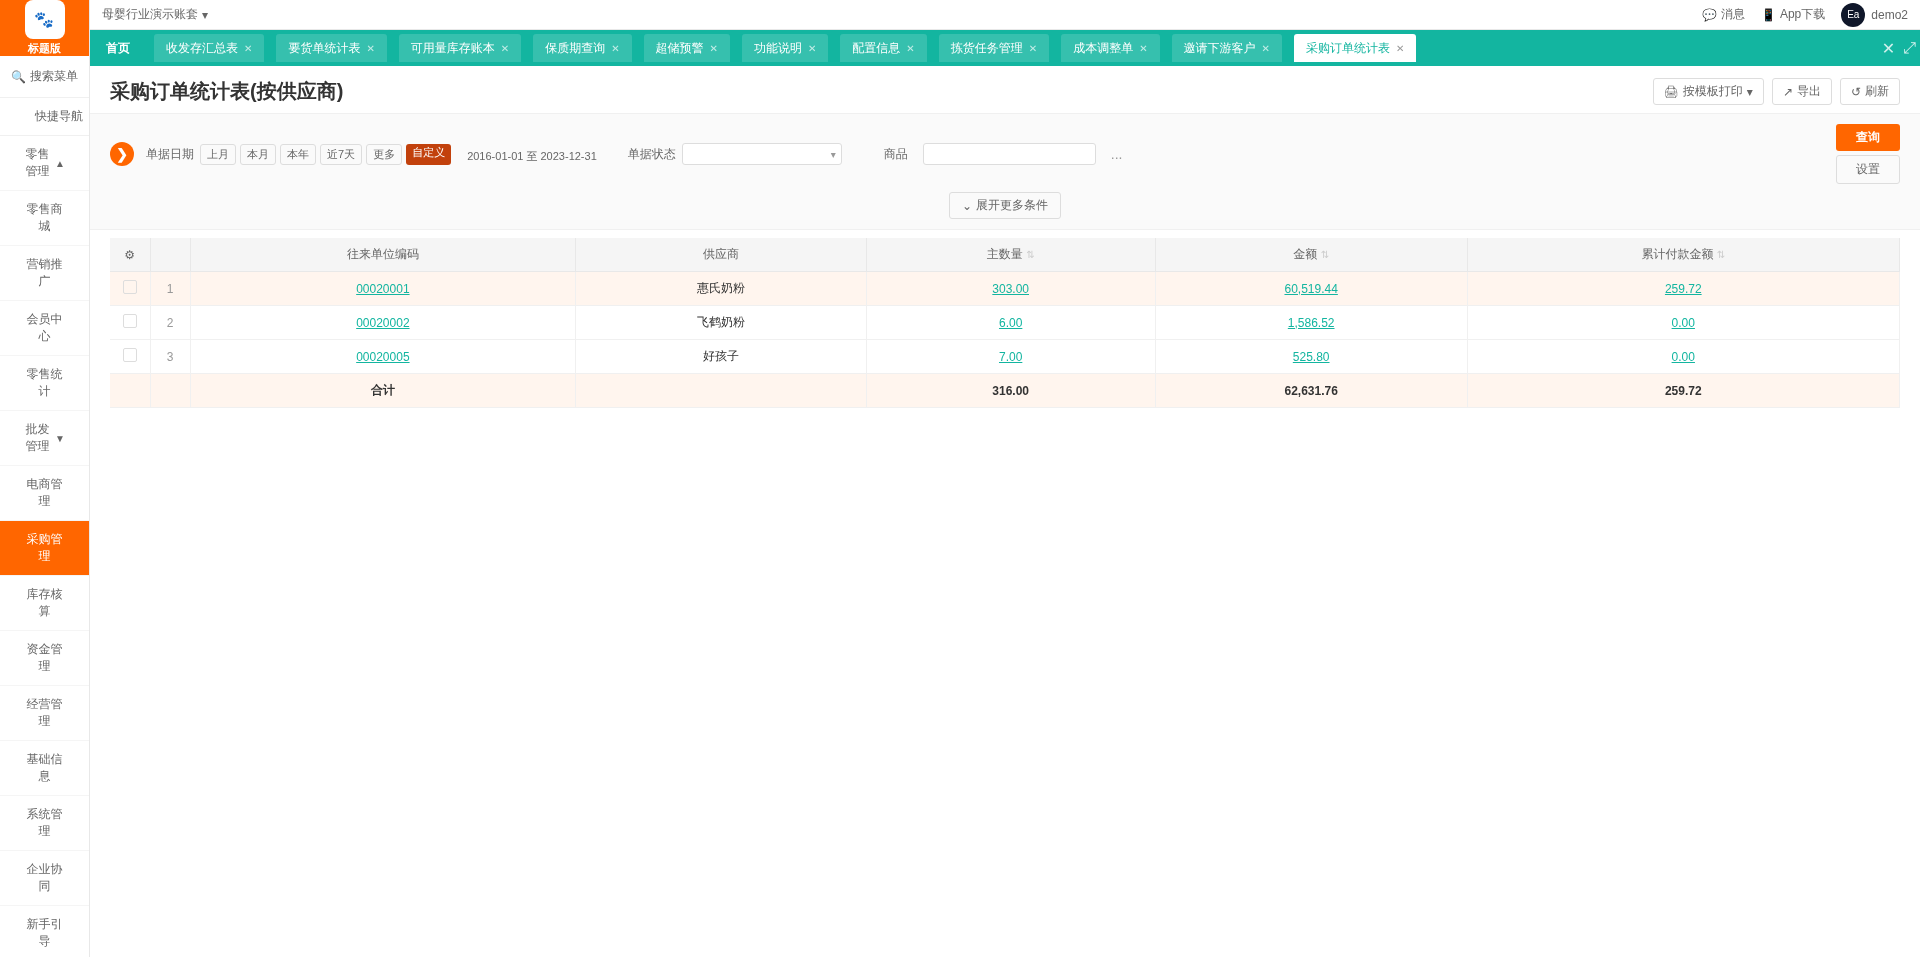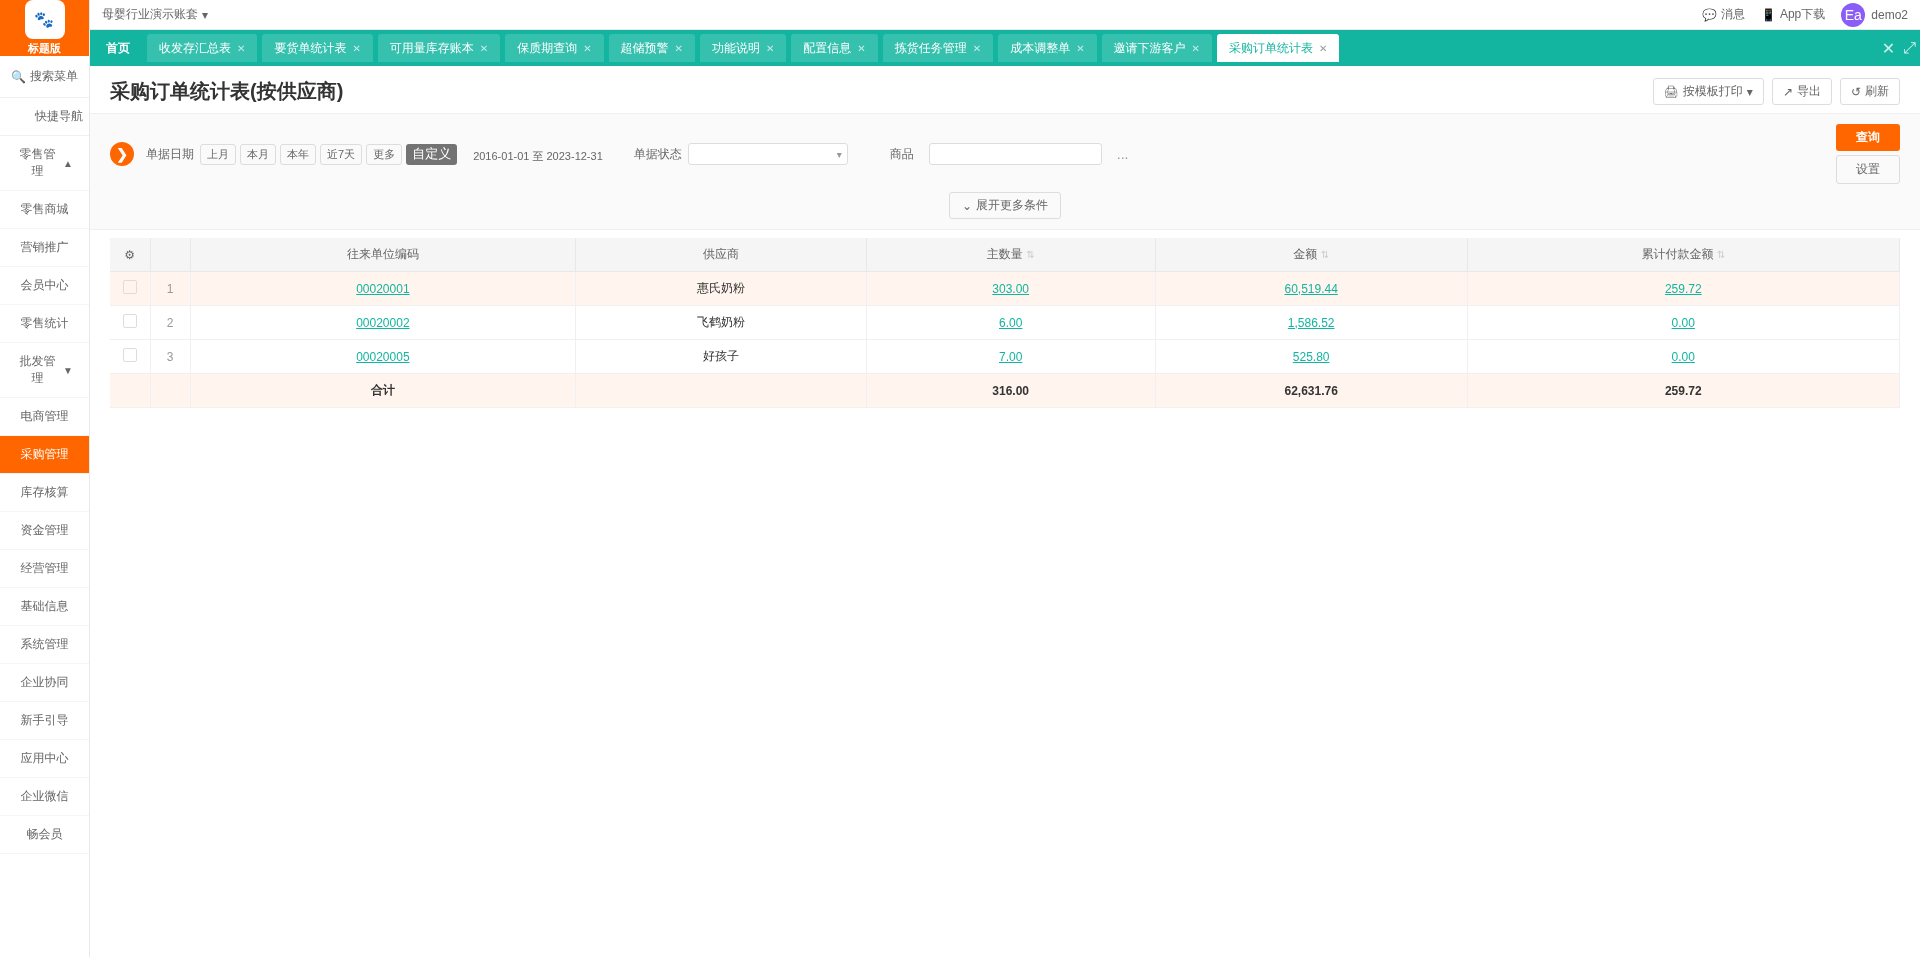--- a/index.html
+++ b/index.html
@@ -7,40 +7,40 @@
 
     
     .sidebar { width: 90px; background: #fff; border-right: 1px solid #e8e8e8; display: flex; flex-direction: column; height: 957px; flex-shrink: 0; }
     .sidebar-logo { height: 56px; background: #ff6600; display: flex; align-items: center; justify-content: center; flex-direction: column; }
     .sidebar-logo-text { color: #fff; font-size: 11px; font-weight: bold; }
     .sidebar-search { padding: 8px 6px; border-bottom: 1px solid #f0f0f0; }
     .sidebar-search-btn { width: 100%; background: none; border: none; cursor: pointer; color: #666; font-size: 12px; display: flex; align-items: center; justify-content: center; gap: 4px; padding: 4px 0; }
     .sidebar-quick-nav { padding: 6px; border-bottom: 1px solid #f0f0f0; }
     .sidebar-quick-nav-btn { width: 100%; background: none; border: none; cursor: pointer; color: #666; font-size: 12px; padding: 4px 0; text-align: right; }
     .sidebar-menu { flex: 1; overflow-y: auto; }
-    .sidebar-item { padding: 10px 16px; text-align: center; cursor: pointer; font-size: 12px; color: #666; border-bottom: 1px solid #f5f5f5; display: flex; align-items: center; justify-content: center; gap: 4px; }
+    .sidebar-item { padding: 10px 24px; text-align: center; cursor: pointer; font-size: 12px; color: #666; border-bottom: 1px solid #f5f5f5; display: flex; align-items: center; justify-content: center; gap: 4px; }
     .sidebar-item.active { background: #ff6600; color: #fff; }
     .sidebar-item.has-arrow { justify-content: center; }
     .arrow-icon { font-size: 10px; }
 
     
     .main-area { flex: 1; display: flex; flex-direction: column; height: 957px; overflow: hidden; }
 
     
     .topbar { height: 30px; background: #fff; border-bottom: 1px solid #e8e8e8; display: flex; align-items: center; padding: 0 12px; justify-content: space-between; }
     .topbar-left { display: flex; align-items: center; gap: 6px; font-size: 12px; color: #666; }
     .topbar-dropdown { display: flex; align-items: center; gap: 4px; cursor: pointer; }
     .topbar-right { display: flex; align-items: center; gap: 16px; font-size: 12px; color: #666; }
     .topbar-user { display: flex; align-items: center; gap: 6px; cursor: pointer; }
-    .user-avatar { width: 24px; height: 24px; border-radius: 50%; background: #8b5cf6; display: flex; align-items: center; justify-content: center; color: #fff; font-size: 14px; }
+    .user-avatar { width: 24px; height: 24px; border-radius: 50%; background: #0f172a; display: flex; align-items: center; justify-content: center; color: #fff; font-size: 10px; }
     .topbar-msg { display: flex; align-items: center; gap: 4px; cursor: pointer; }
     .topbar-app { display: flex; align-items: center; gap: 4px; cursor: pointer; }
 
     
-    .nav-tabs { height: 36px; background: #13b5a0; display: flex; align-items: center; padding: 0 4px; overflow-x: auto; gap: 5px; }
+    .nav-tabs { height: 36px; background: #13b5a0; display: flex; align-items: center; padding: 0 4px; overflow-x: auto; gap: 12px; }
     .nav-tab { height: 28px; padding: 0 12px; background: rgba(255,255,255,0.15); color: #fff; border-radius: 3px 3px 0 0; display: flex; align-items: center; gap: 6px; cursor: pointer; font-size: 12px; white-space: nowrap; flex-shrink: 0; }
     .nav-tab.active { background: #fff; color: #13b5a0; }
     .nav-tab-home { background: transparent; font-weight: bold; }
     .nav-tab-close { font-size: 10px; color: rgba(255,255,255,0.7); cursor: pointer; }
     .nav-tab.active .nav-tab-close { color: #999; }
     .nav-tabs-actions { margin-left: auto; display: flex; align-items: center; gap: 8px; flex-shrink: 0; }
     .nav-tabs-action-btn { color: #fff; background: none; border: none; cursor: pointer; font-size: 16px; opacity: 0.8; }
 
     
     .page-content { flex: 1; background: #fff; overflow-y: auto; padding: 0; }
@@ -51,21 +51,21 @@
     .btn-export { background: none; border: 1px solid #ddd; border-radius: 3px; padding: 4px 10px; cursor: pointer; font-size: 12px; color: #666; display: flex; align-items: center; gap: 4px; }
     .btn-refresh { background: none; border: 1px solid #ddd; border-radius: 3px; padding: 4px 10px; cursor: pointer; font-size: 12px; color: #666; display: flex; align-items: center; gap: 4px; }
 
     
     .filter-bar { padding: 10px 20px; background: #fafafa; border-bottom: 1px solid #f0f0f0; }
     .filter-row { display: flex; align-items: center; gap: 12px; flex-wrap: wrap; }
     .filter-item { display: flex; align-items: center; gap: 6px; font-size: 12px; }
     .filter-label { color: #666; white-space: nowrap; }
     .filter-date-btns { display: flex; gap: 4px; }
     .filter-date-btn { padding: 2px 6px; border-radius: 3px; background: none; border: 1px solid #ddd; cursor: pointer; font-size: 11px; color: #666; }
-    .custom-date-badge { background: #737373; color: #fff; border-radius: 3px; padding: 1px 6px; font-size: 13px; }
+    .custom-date-badge { background: #c2410c; color: #fff; border-radius: 3px; padding: 1px 6px; font-size: 11px; }
     .filter-date-range { font-size: 11px; color: #666; margin-top: 2px; }
     .filter-select { border: 1px solid #ddd; border-radius: 3px; padding: 3px 24px 3px 8px; font-size: 12px; outline: none; background: #fff; min-width: 160px; appearance: none; cursor: pointer; position: relative; }
     .filter-select-wrap { position: relative; display: inline-flex; align-items: center; }
     .filter-select-wrap::after { content: '▾'; position: absolute; right: 6px; color: #999; font-size: 10px; pointer-events: none; }
     .filter-input { border: 1px solid #ddd; border-radius: 3px; padding: 3px 8px; font-size: 12px; outline: none; min-width: 160px; }
     .filter-more-btn { display: flex; align-items: center; gap: 4px; padding: 4px 12px; background: none; border: 1px solid #ddd; border-radius: 3px; cursor: pointer; font-size: 12px; color: #666; margin: 0 auto; }
     .filter-more-row { display: flex; justify-content: center; margin-top: 8px; }
     .btn-query { background: #ff6600; color: #fff; border: none; border-radius: 3px; padding: 5px 20px; cursor: pointer; font-size: 12px; font-weight: bold; }
     .btn-settings { background: none; border: 1px solid #ddd; border-radius: 3px; padding: 5px 14px; cursor: pointer; font-size: 12px; color: #666; }
     .query-btns { display: flex; flex-direction: column; gap: 4px; margin-left: auto; }

